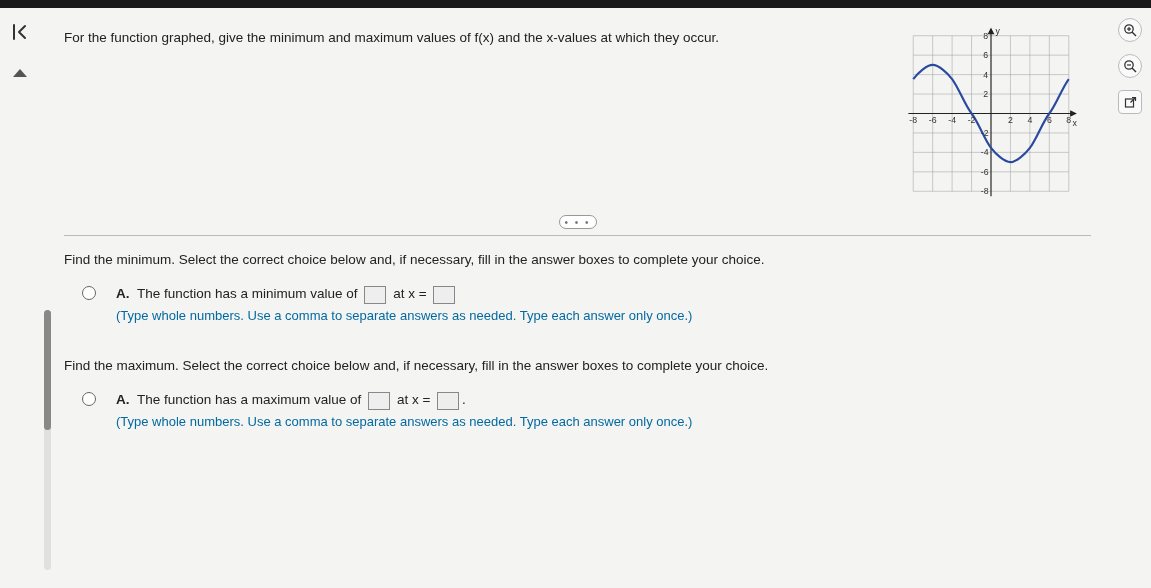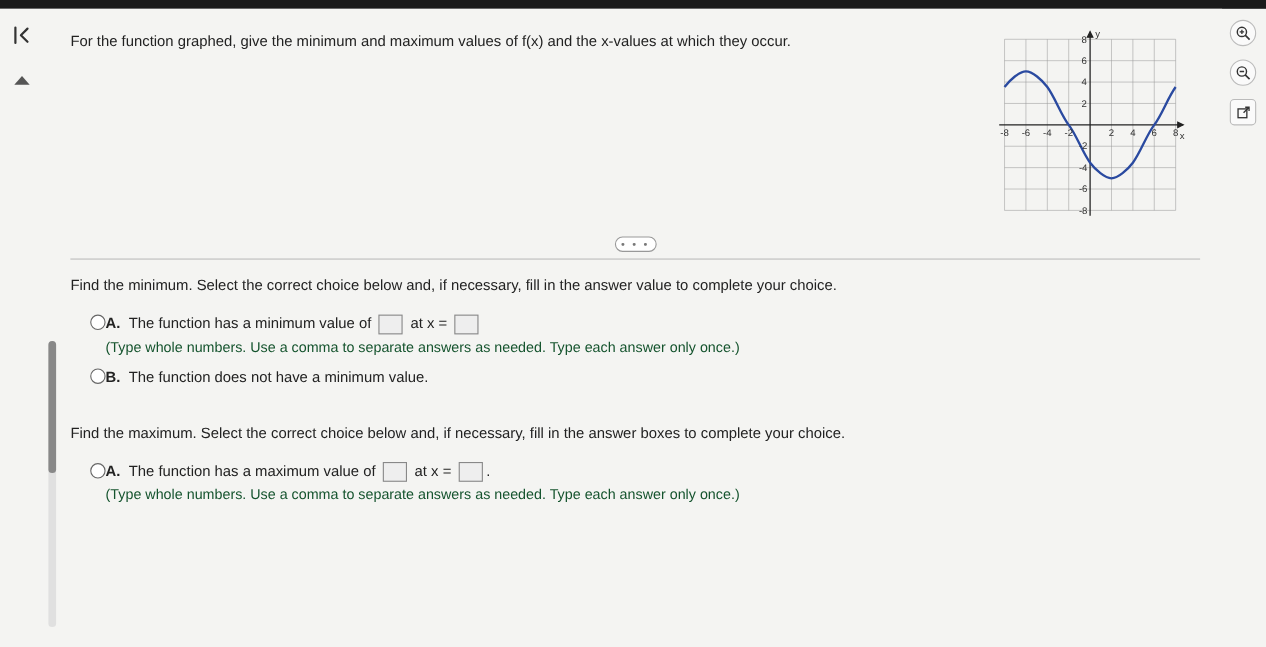--- a/index.html
+++ b/index.html
@@ -107,21 +107,21 @@
     border-top: 1px solid #bbb;
     margin: 6px 0 14px 0;
   }
   .section-prompt {
     margin-bottom: 14px;
     line-height: 1.5;
   }
   .choice-row {
     display: flex;
     align-items: flex-start;
-    gap: 0;
+    gap: 20px;
     margin: 8px 0 4px 18px;
     line-height: 1.5;
   }
   .choice-radio {
     width: 14px; height: 14px;
     border: 1.5px solid #666;
     border-radius: 50%;
     flex-shrink: 0;
     margin-top: 2px;
     cursor: pointer;
@@ -134,21 +134,21 @@
     width: 22px;
     height: 18px;
     border: 1px solid #888;
     background: #eee;
     vertical-align: middle;
     margin: 0 3px;
     cursor: text;
   }
   .hint {
     font-size: 13px;
-    color: #14532d;
+    color: #0369a1;
     margin-top: 1px;
   }
   .scroll-track {
     position: absolute;
     left: 44px;
     top: 310px;
     width: 7px;
     height: 260px;
     background: #e0e0e0;
     border-radius: 4px;
@@ -238,41 +238,34 @@
           <text x="0.7" y="-8.2">y</text>
             <text x="8.6" y="1.3">x</text>
         </g>
       </svg>
     </div>
   </div>
 
   <div class="divider-ell">• • •</div>
   <hr class="hr">
 
-  <div class="section-prompt">Find the minimum. Select the correct choice below and, if necessary, fill in the answer value to complete your choice.</div>
+  <div class="section-prompt">Find the minimum. Select the correct choice below and, if necessary, fill in the answer boxes to complete your choice.</div>
 
   <div class="choice-row">
     <div class="choice-radio"></div>
     <div class="choice-body">
       <span class="choice-label">A.</span>
       <span>The function has a minimum value of</span>
       <span class="ans-box"></span>
       <span>at x =</span>
       <span class="ans-box"></span>
       <div class="hint">(Type whole numbers. Use a comma to separate answers as needed. Type each answer only once.)</div>
     </div>
   </div>
 
-  <div class="choice-row">
-    <div class="choice-radio"></div>
-    <div class="choice-body">
-      <span class="choice-label">B.</span>
-      <span>The function does not have a minimum value.</span>
-    </div>
-  </div>
 
   <div class="section-prompt" style="margin-top:31px">Find the maximum. Select the correct choice below and, if necessary, fill in the answer boxes to complete your choice.</div>
 
   <div class="choice-row">
     <div class="choice-radio"></div>
     <div class="choice-body">
       <span class="choice-label">A.</span>
       <span>The function has a maximum value of</span>
       <span class="ans-box"></span>
       <span>at x =</span>

